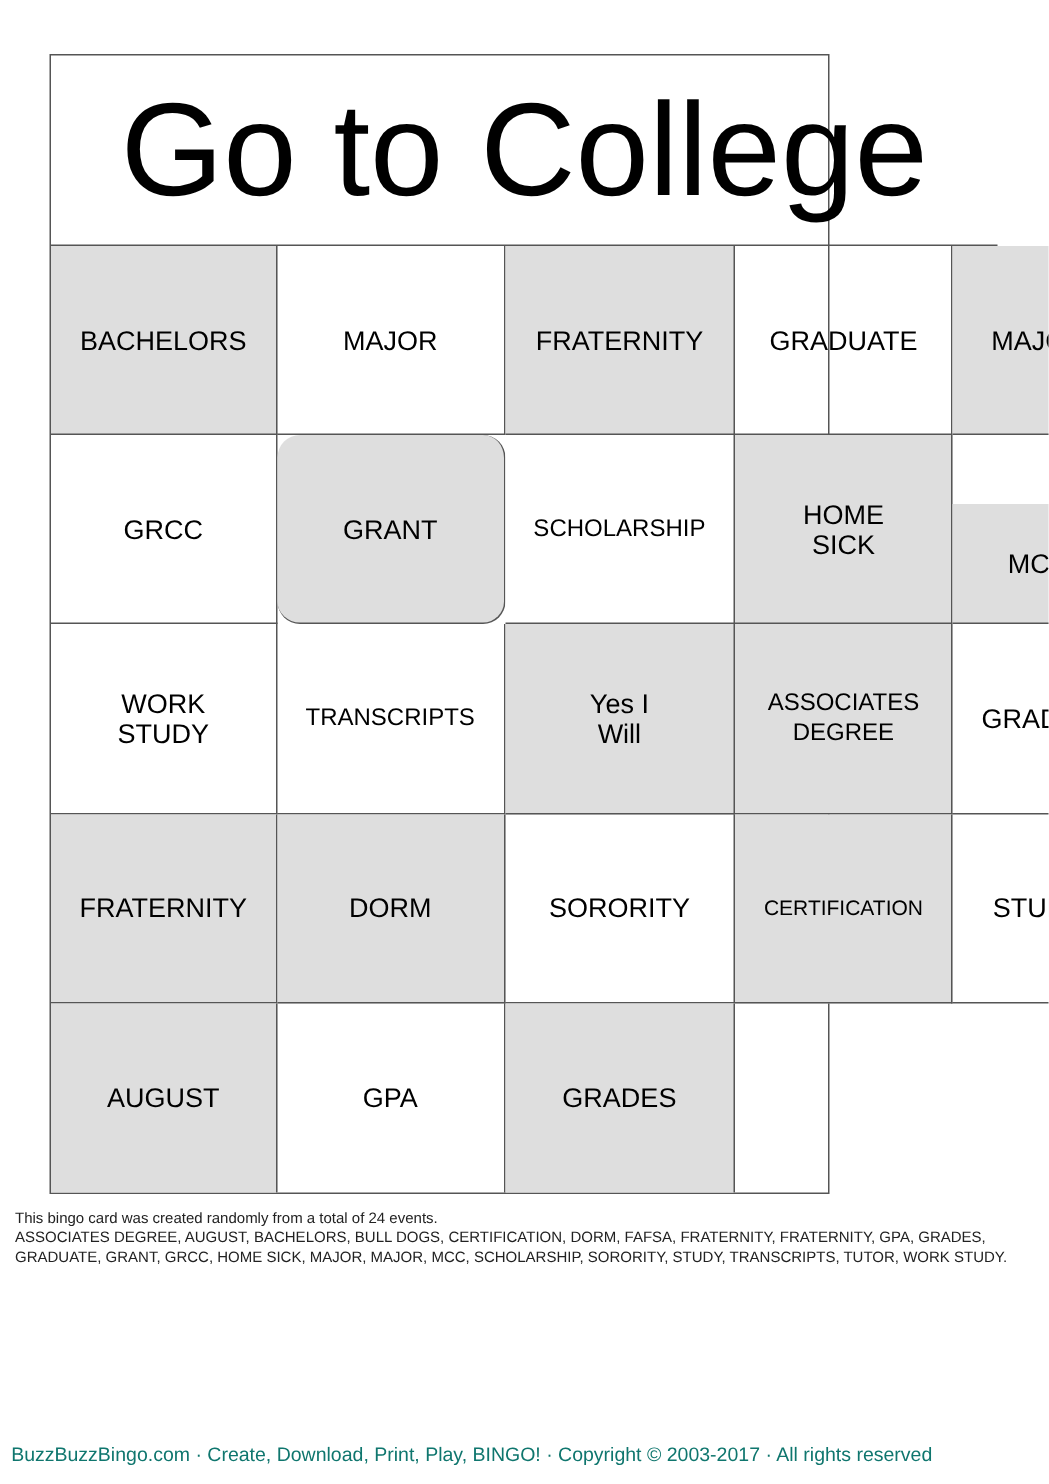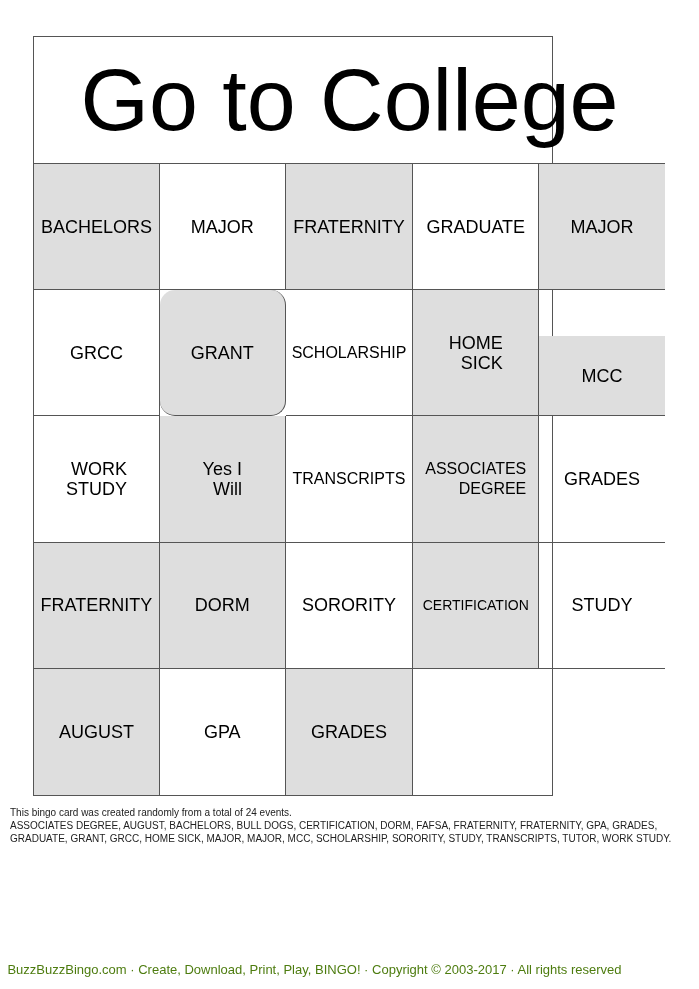--- a/index.html
+++ b/index.html
@@ -5,55 +5,55 @@
   html, body { margin: 0; padding: 0; background: #ffffff; }
   body { width: 699px; height: 989px; position: relative; overflow: hidden;
          font-family: "Liberation Sans", sans-serif; color: #000; }
   .card { position: absolute; left: 33px; top: 36px; width: 520px; height: 760px;
           border: 1px solid #555; box-sizing: border-box; }
   .title { position: absolute; left: 0; top: 0; width: 631px; height: 127px;
            display: flex; align-items: center; justify-content: center;
            font-size: 88px; line-height: 1; border-bottom: 1px solid #555; box-sizing: border-box; }
   .grid { position: absolute; left: 0; top: 127px; width: 631px; height: 631px;
           display: grid; grid-template-columns: repeat(5, 1fr); grid-template-rows: repeat(5, 1fr); }
-  .cell { display: flex; align-items: center; justify-content: center; text-align: right;
+  .cell { display: flex; align-items: center; justify-content: center; text-align: center;
           border-right: 1px solid #555; border-bottom: 1px solid #555; box-sizing: border-box;
-          font-size: 18px; line-height: 20px; white-space: pre-line; padding: 0 6px; }
+          font-size: 18px; line-height: 20px; white-space: pre-line; padding: 0 19px; }
   .cell:nth-child(5n) { border-right: none; }
   .cell:nth-child(n+21) { border-bottom: none; }
   .cell.shaded { background: #dedede; }
   .cell.sm { font-size: 16px; }
   .cell.xs { font-size: 14px; }
   .note { position: absolute; left: 10px; top: 806px; width: 680px;
           font-size: 10px; line-height: 13px; color: #222; }
   .footer { position: absolute; left: 0; top: 962px; width: 629px; text-align: center;
-            font-size: 13px; color: #4d7c0f; }
+            font-size: 13px; color: #0f766e; }
 </style>
 </head>
 <body>
 
 <div class="card">
   <div class="title">Go to College</div>
   <div class="grid">
     <div class="cell shaded" style="background: rgb(222, 222, 222);">BACHELORS</div>
     <div class="cell">MAJOR</div>
     <div class="cell shaded" style="background: rgb(222, 222, 222);">FRATERNITY</div>
     <div class="cell">GRADUATE</div>
     <div class="cell shaded" style="background: rgb(222, 222, 222);">MAJOR</div>
     <div class="cell">GRCC</div>
     <div class="cell shaded" style="background: rgb(222, 222, 222); border-radius: 15px;">GRANT</div>
     <div class="cell sm">SCHOLARSHIP</div>
     <div class="cell shaded" style="background: rgb(222, 222, 222);">HOME
 SICK</div>
     <div class="cell shaded" style="background: rgb(222, 222, 222); margin-top: 46px;">MCC</div>
     <div class="cell">WORK
 STUDY</div>
+    <div class="cell sm">TRANSCRIPTS</div>
     <div class="cell shaded" style="background: rgb(222, 222, 222);">Yes I
 Will</div>
-    <div class="cell sm">TRANSCRIPTS</div>
     <div class="cell shaded sm" style="background: rgb(222, 222, 222);">ASSOCIATES
 DEGREE</div>
     <div class="cell">GRADES</div>
     <div class="cell shaded" style="background: rgb(222, 222, 222);">FRATERNITY</div>
     <div class="cell shaded" style="background: rgb(222, 222, 222);">DORM</div>
     <div class="cell">SORORITY</div>
     <div class="cell shaded xs" style="background: rgb(222, 222, 222);">CERTIFICATION</div>
     <div class="cell">STUDY</div>
     <div class="cell shaded" style="background: rgb(222, 222, 222);">AUGUST</div>
     <div class="cell">GPA</div>

